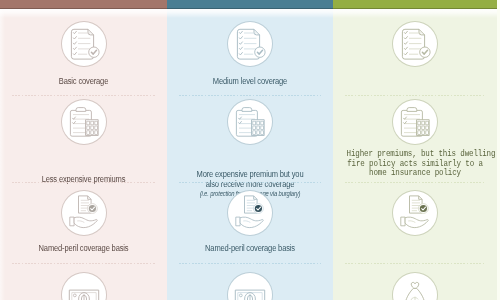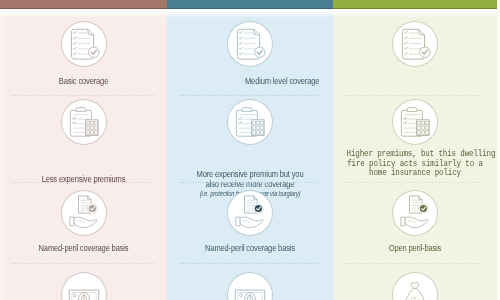--- a/index.html
+++ b/index.html
@@ -132,21 +132,21 @@
           <path d="M11.4 21.20l1.0 1.1 2.0-2.4" fill="none" stroke="#a9bcc4" stroke-width=".9" stroke-linecap="round" stroke-linejoin="round"></path>
           <path d="M16.4 21.60h11.6" fill="none" stroke="#cbdae1" stroke-width=".8" stroke-linecap="round"></path>
           <path d="M11.4 26.50l1.0 1.1 2.0-2.4" fill="none" stroke="#a9bcc4" stroke-width=".9" stroke-linecap="round" stroke-linejoin="round"></path>
           <path d="M16.4 26.90h11.6" fill="none" stroke="#cbdae1" stroke-width=".8" stroke-linecap="round"></path>
           <path d="M11.4 31.80l1.0 1.1 2.0-2.4" fill="none" stroke="#a9bcc4" stroke-width=".9" stroke-linecap="round" stroke-linejoin="round"></path>
           <path d="M16.4 32.20h8.4" fill="none" stroke="#cbdae1" stroke-width=".8" stroke-linecap="round"></path>
     <circle cx="31.9" cy="30.2" r="5.2" fill="#fff" stroke="#a9bcc4" stroke-width=".9"></circle>
     <path d="M29.4 30.3l1.8 1.8 3.3-3.8" fill="none" stroke="#a9bcc4" stroke-width="1.5" stroke-linecap="round" stroke-linejoin="round"></path>
         </svg>
       </div>
-      <div class="cap" style="top: 81.6px; color: rgb(59, 91, 104); text-align: right;">
+      <div class="cap" style="top: 81.6px; color: rgb(59, 91, 104);">
         <span class="ln">Medium level coverage</span>
       </div>
       <div class="sep" style="top: 95px; left: 12px; right: 12px; background-image: repeating-linear-gradient(to right, rgb(188, 217, 230) 0px, rgb(188, 217, 230) 1.9px, rgba(0, 0, 0, 0) 1.9px, rgba(0, 0, 0, 0) 3.2px);"></div>
       <div class="icon-wrap" style="top: 100px; box-shadow: rgb(188, 207, 216) 0px 0px 0px 1px;">
         <svg width="44" height="44" viewBox="0 0 44 44">
     <path d="M8.4 12.1a1.7 1.7 0 0 1 1.7-1.7h17.6a1.7 1.7 0 0 1 1.7 1.7v22.4a1.7 1.7 0 0 1-1.7 1.7H10.1a1.7 1.7 0 0 1-1.7-1.7z" fill="#fff" stroke="#a9bcc4" stroke-width=".9"></path>
     <path d="M16.2 7.6h5.4a2.2 2.2 0 0 1 2.2 2.2v1.6H14V9.8a2.2 2.2 0 0 1 2.2-2.2z" fill="#fff" stroke="#a9bcc4" stroke-width=".9"></path>
     <path d="M11.4 14.60h15.2" fill="none" stroke="#cbdae1" stroke-width=".8" stroke-linecap="round"></path>
           <path d="M11.4 19.10h15.2" fill="none" stroke="#cbdae1" stroke-width=".8" stroke-linecap="round"></path>
           <path d="M11.4 23.60h15.2" fill="none" stroke="#cbdae1" stroke-width=".8" stroke-linecap="round"></path>
@@ -266,23 +266,20 @@
           <path d="M19.2 17.10h7.4" fill="none" stroke="#d5d8c4" stroke-width=".75" stroke-linecap="round"></path>
           <path d="M19.2 19.70h4.4" fill="none" stroke="#d5d8c4" stroke-width=".75" stroke-linecap="round"></path>
     <circle cx="30.4" cy="17.5" r="4.9" fill="#fff" stroke="#d5d8c4" stroke-width=".85"></circle>
     <circle cx="30.4" cy="17.5" r="3.6" fill="#6b7351"></circle>
     <path d="M28.7 17.6l1.3 1.4 2.5-2.9" fill="none" stroke="#fff" stroke-width="1.05" stroke-linecap="round" stroke-linejoin="round"></path>
     <path d="M7.8 26.1h4.3v8.7H7.8z" fill="#fff" stroke="#b5b8a2" stroke-width=".85" stroke-linejoin="round"></path>
     <path d="M12.1 26.7c3.8-1.1 7.2-.6 10.1 1 1.9 1 3.6 1.9 5.4 2.1 1.9.2 4.3-.2 6.5-1.2.8-.4 1.5.5.9 1.2-2.4 2.8-5.4 4.9-8.6 6-3.6 1.2-7 1.1-10.1-.4-1.9-.9-3.2-2.1-4.2-3.4z" fill="#fff" stroke="#b5b8a2" stroke-width=".85" stroke-linejoin="round"></path>
     <path d="M15.6 29.9c2.3-.4 4.6.3 6.4 1.4" fill="none" stroke="#d5d8c4" stroke-width=".75" stroke-linecap="round"></path>
         </svg>
       </div>
-      <div class="cap" style="top: 249.2px; color: rgb(89, 99, 60);">
-        <span class="ln">Open peril-basis</span>
-      </div>
       <div class="sep" style="top: 263px; left: 12px; right: 12px; background-image: repeating-linear-gradient(to right, rgb(219, 228, 197) 0px, rgb(219, 228, 197) 1.9px, rgba(0, 0, 0, 0) 1.9px, rgba(0, 0, 0, 0) 3.2px);"></div>
       <div class="icon-wrap" style="top: 273px; box-shadow: rgb(205, 211, 187) 0px 0px 0px 1px;">
         <svg width="44" height="44" viewBox="0 0 44 44">
     <path d="M18.4 12.1c-.6-1.6.3-2.7 1.7-2.7 1 0 1.6.6 1.9 1.6.3-1 .9-1.6 1.9-1.6 1.4 0 2.3 1.1 1.7 2.7-.4 1.3-1.4 2.6-2.5 3.3h-2.2c-1.1-.7-2.1-2-2.5-3.3z" fill="#fff" stroke="#b5b8a2" stroke-width=".9" stroke-linejoin="round"></path>
     <path d="M20.3 15.4c-4.1 4-8.3 11.3-8.3 17.1 0 6.1 4.6 9.3 10 9.3s10-3.2 10-9.3c0-5.8-4.2-13.1-8.3-17.1z" fill="#fff" stroke="#b5b8a2" stroke-width=".9" stroke-linejoin="round"></path>
     <path d="M22 24v13.6" fill="none" stroke="#d5d8c4" stroke-width=".85" stroke-linecap="round"></path>
     <path d="M25 26.1c-.7-1-1.9-1.5-3.3-1.5-2 0-3.5 1-3.5 2.6 0 3.6 7 1.8 7 5.5 0 1.8-1.6 2.9-3.8 2.9-1.7 0-3-.6-3.7-1.7" fill="none" stroke="#d5d8c4" stroke-width=".85" stroke-linecap="round" stroke-linejoin="round"></path>
         </svg>
       </div>
     </div>

